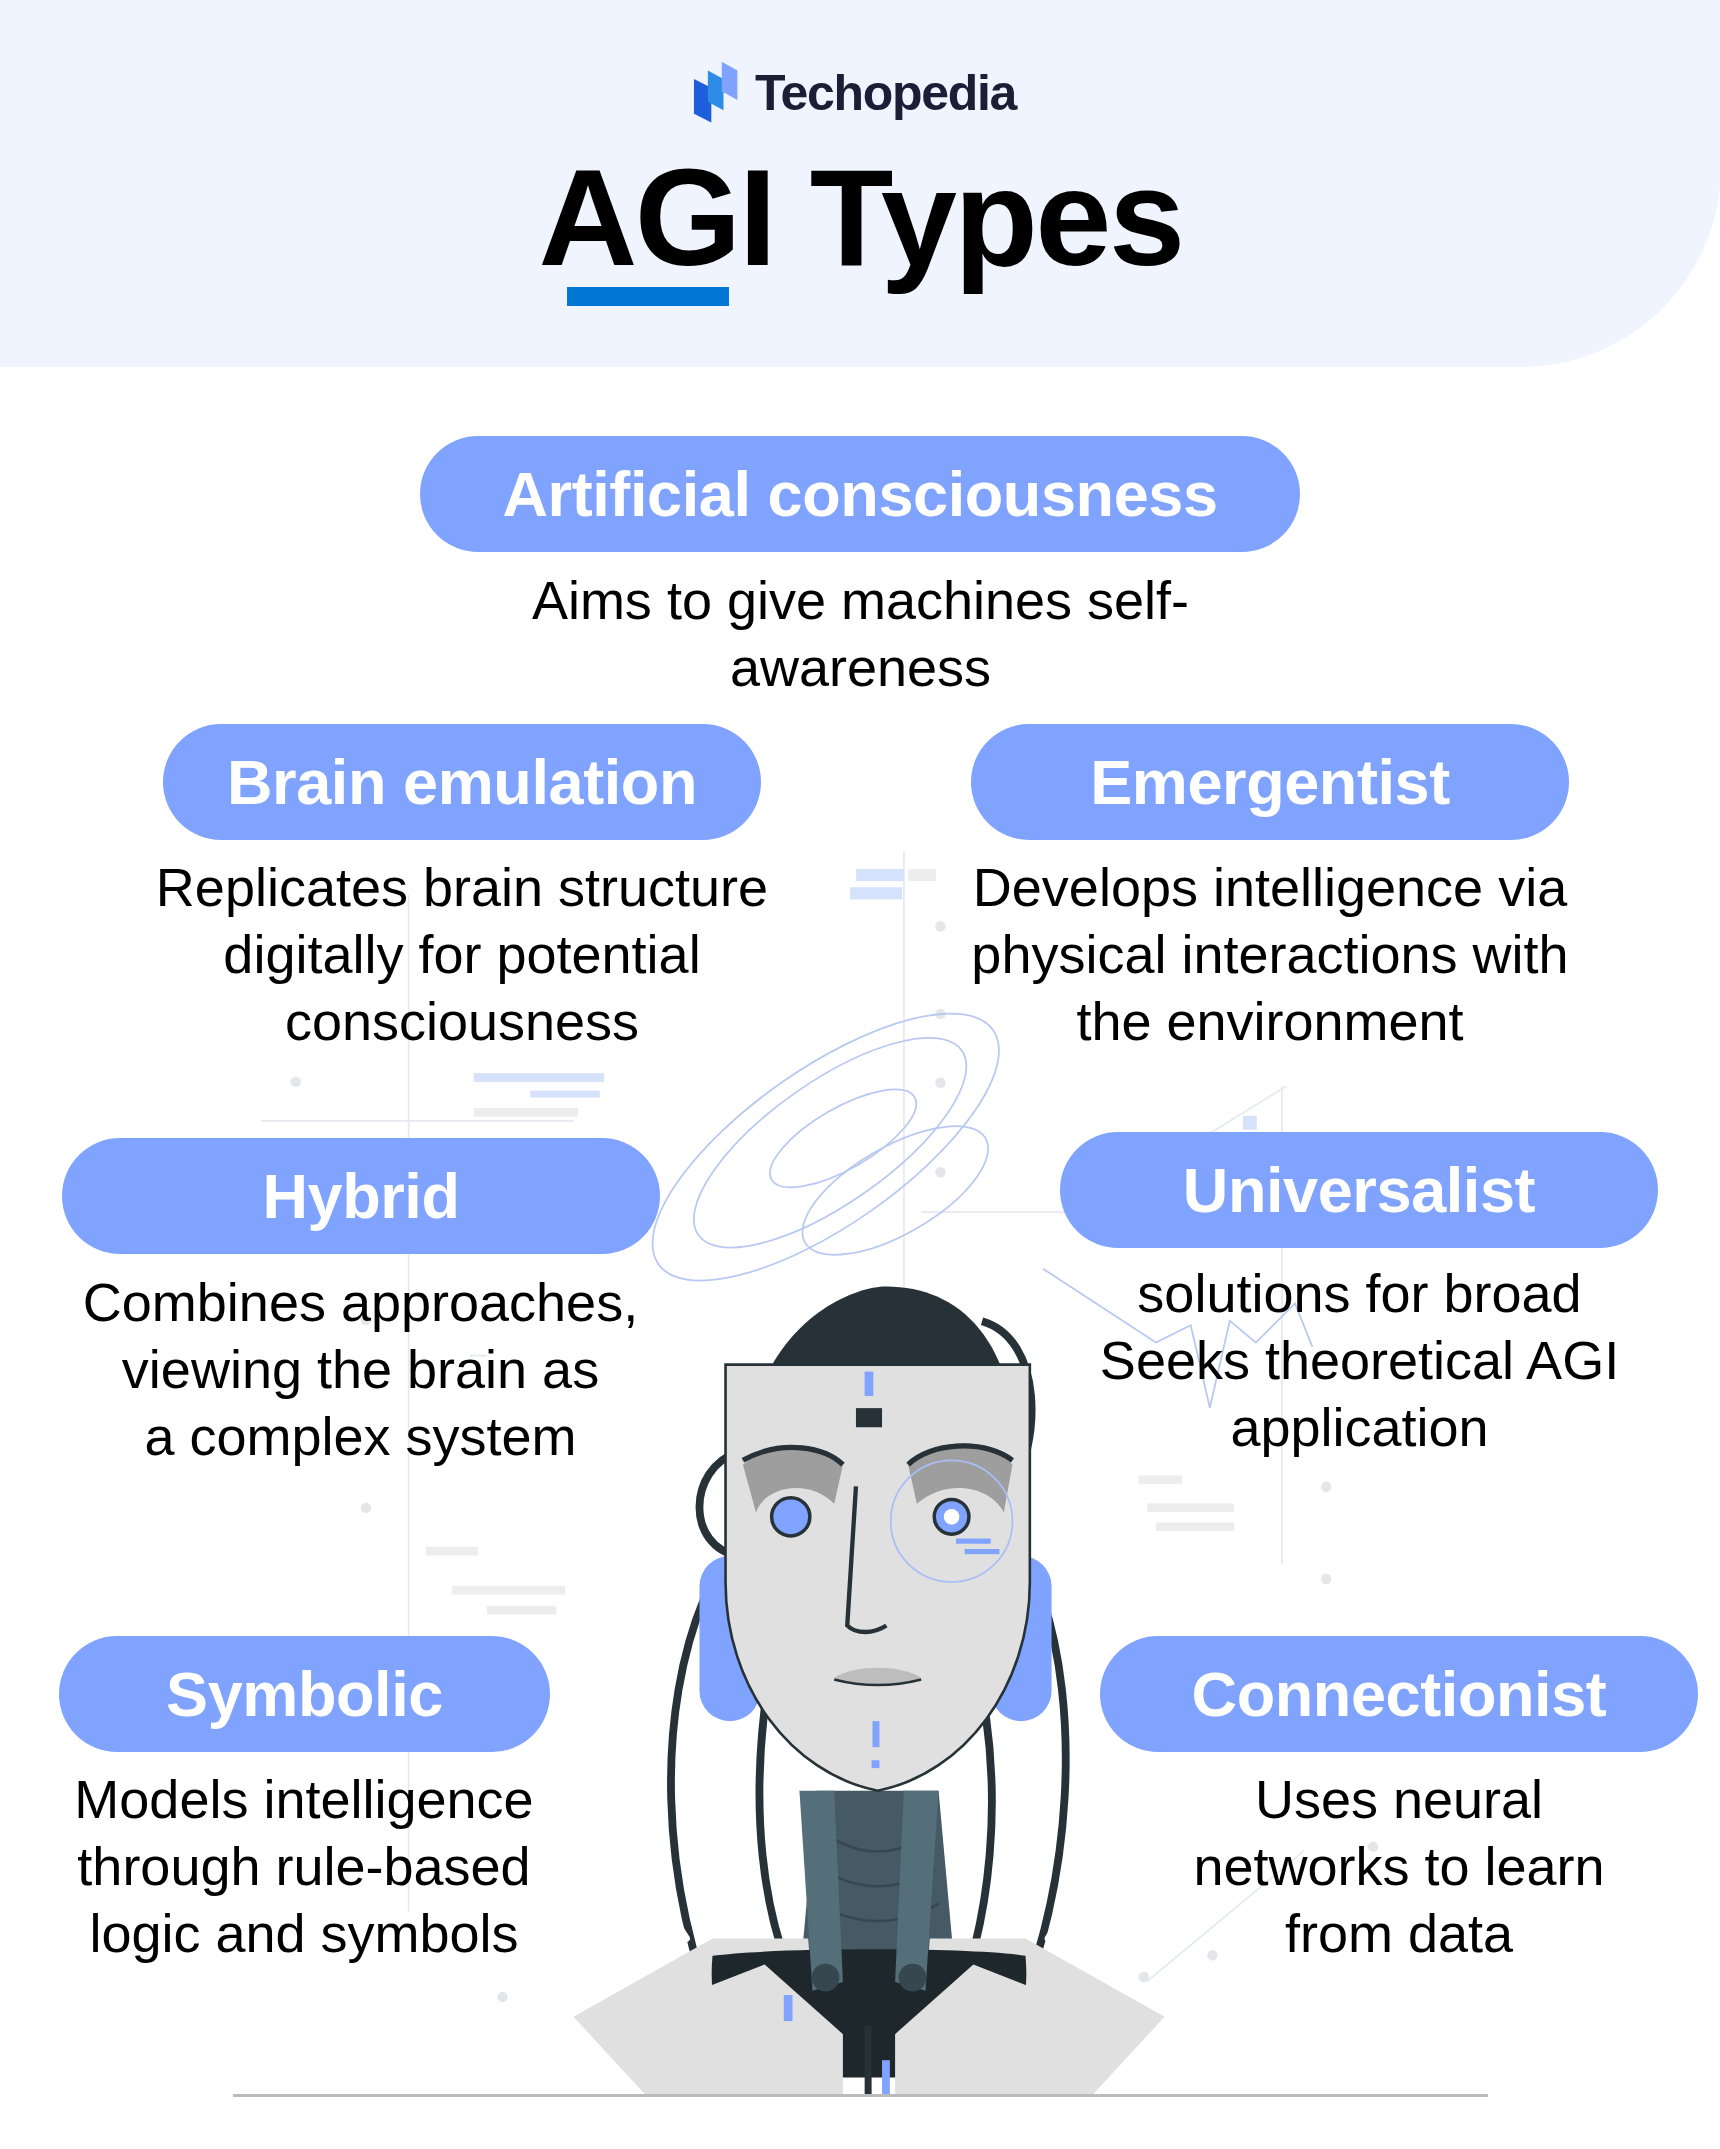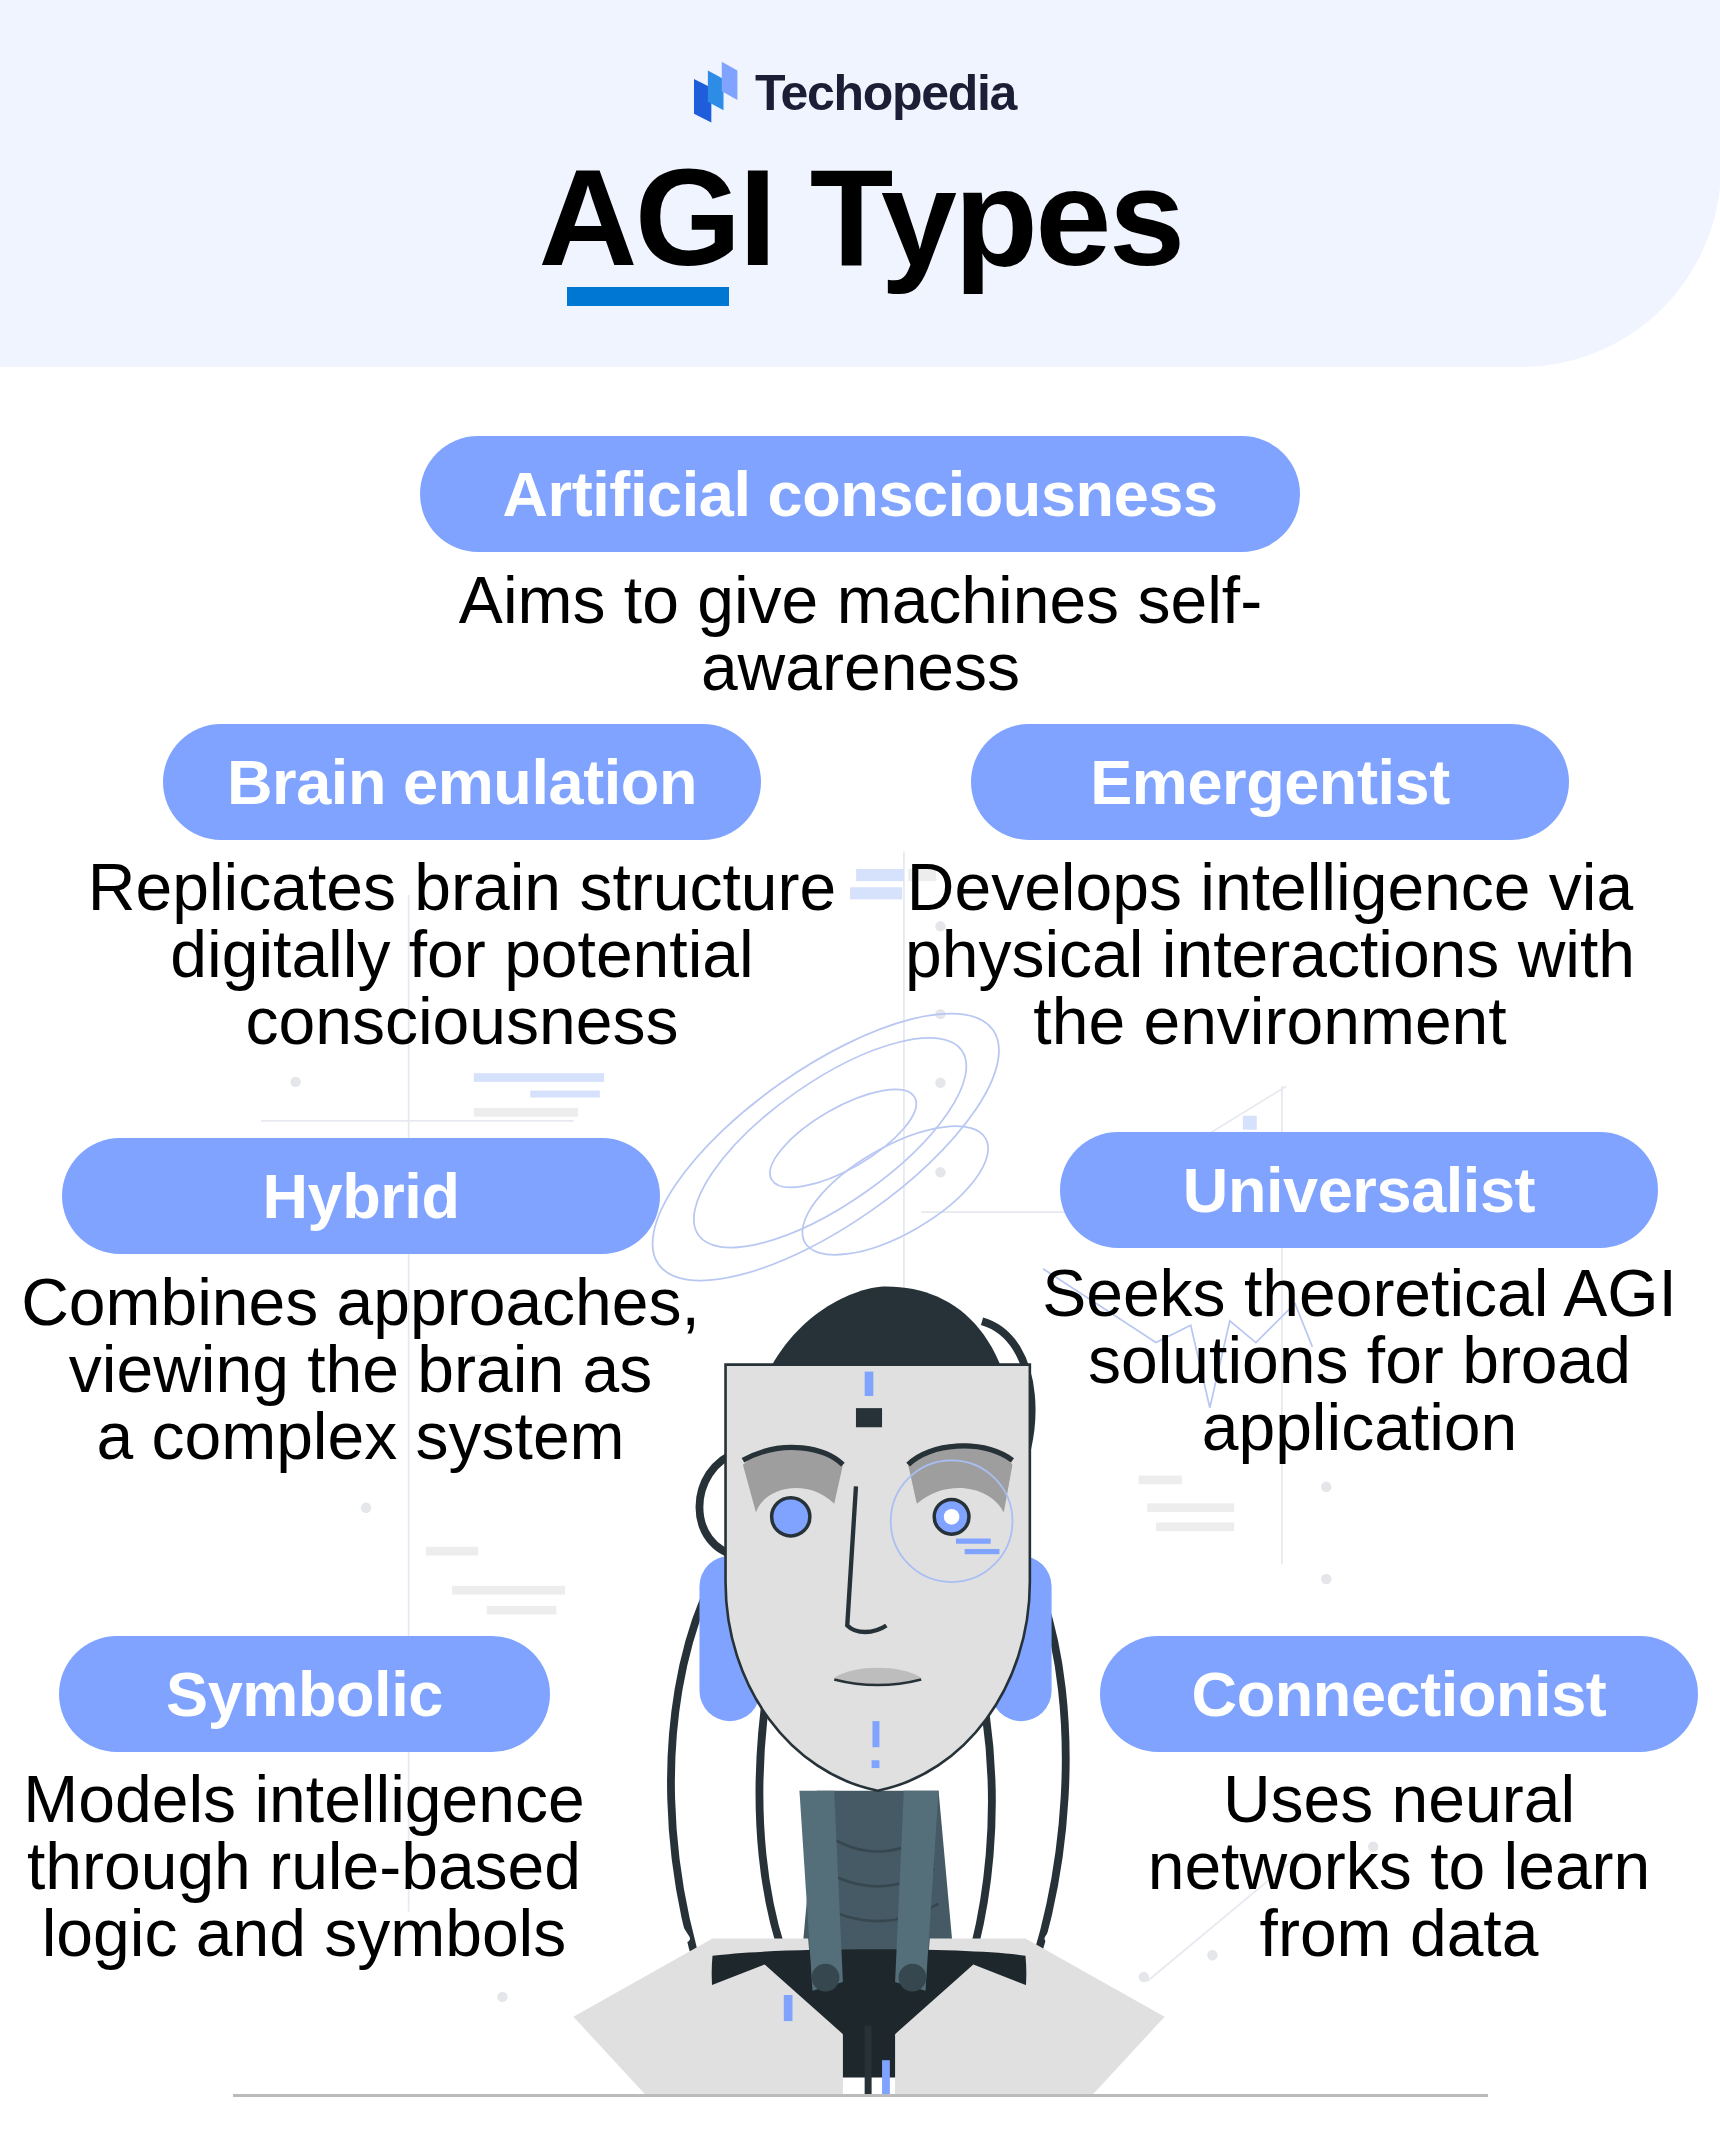--- a/index.html
+++ b/index.html
@@ -9,21 +9,21 @@
           border-bottom-right-radius:200px; }
   .logo { position:absolute; left:692px; top:57px; height:71px; display:flex; align-items:center; }
   .logo svg { width:63px; height:66px; }
   .logo-text { font-size:50px; font-weight:700; color:#1A1F36; letter-spacing:-1.3px; }
   .title { position:absolute; left:0; width:1721px; top:148px; text-align:center; font-size:137px;
            font-weight:700; color:#000000; letter-spacing:-2.6px; line-height:139px; }
   .underline { position:absolute; left:567px; top:287px; width:162px; height:19px; background:#0077D3; }
   .pill { position:absolute; background:#7FA3FF; border-radius:61px; color:#fff; font-weight:700;
           display:flex; align-items:center; justify-content:center; font-size:63px; letter-spacing:-0.4px;
           height:116px; }
-  .desc { position:absolute; text-align:center; color:#000; font-size:66px; line-height:67px; }
+  .desc { position:absolute; text-align:center; color:#000; font-size:54px; line-height:67px; }
   .desc span { display:block; white-space:nowrap; }
   .bgdeco { position:absolute; left:0; top:0; width:1721px; height:2149px; }
   .robot { position:absolute; left:556px; top:1269px; width:626px; height:826px; }
   .baseline { position:absolute; left:233px; top:2094px; width:1255px; height:2.6px; background:#BBBBBB; }
 </style>
 </head>
 <body>
 
 <div class="band"></div>
 
@@ -193,22 +193,22 @@
 <div class="desc" style="left:13px; width:695px; top:1269px;">
   <span>Combines approaches,</span>
   <span>viewing the brain as</span>
   <span>a complex system</span>
 </div>
 
 <div class="pill" style="left:1060px; top:1132px; width:598px;">
   <span>Universalist</span>
 </div>
 <div class="desc" style="left:1012px; width:695px; top:1260px;">
+  <span>solutions for broad</span>
   <span>Seeks theoretical AGI</span>
-  <span>solutions for broad</span>
   <span>application</span>
 </div>
 
 <div class="pill" style="left:59px; top:1636px; width:491px;">
   <span>Symbolic</span>
 </div>
 <div class="desc" style="left:0px; width:608px; top:1766px;">
   <span>Models intelligence</span>
   <span>through rule-based</span>
   <span>logic and symbols</span>

